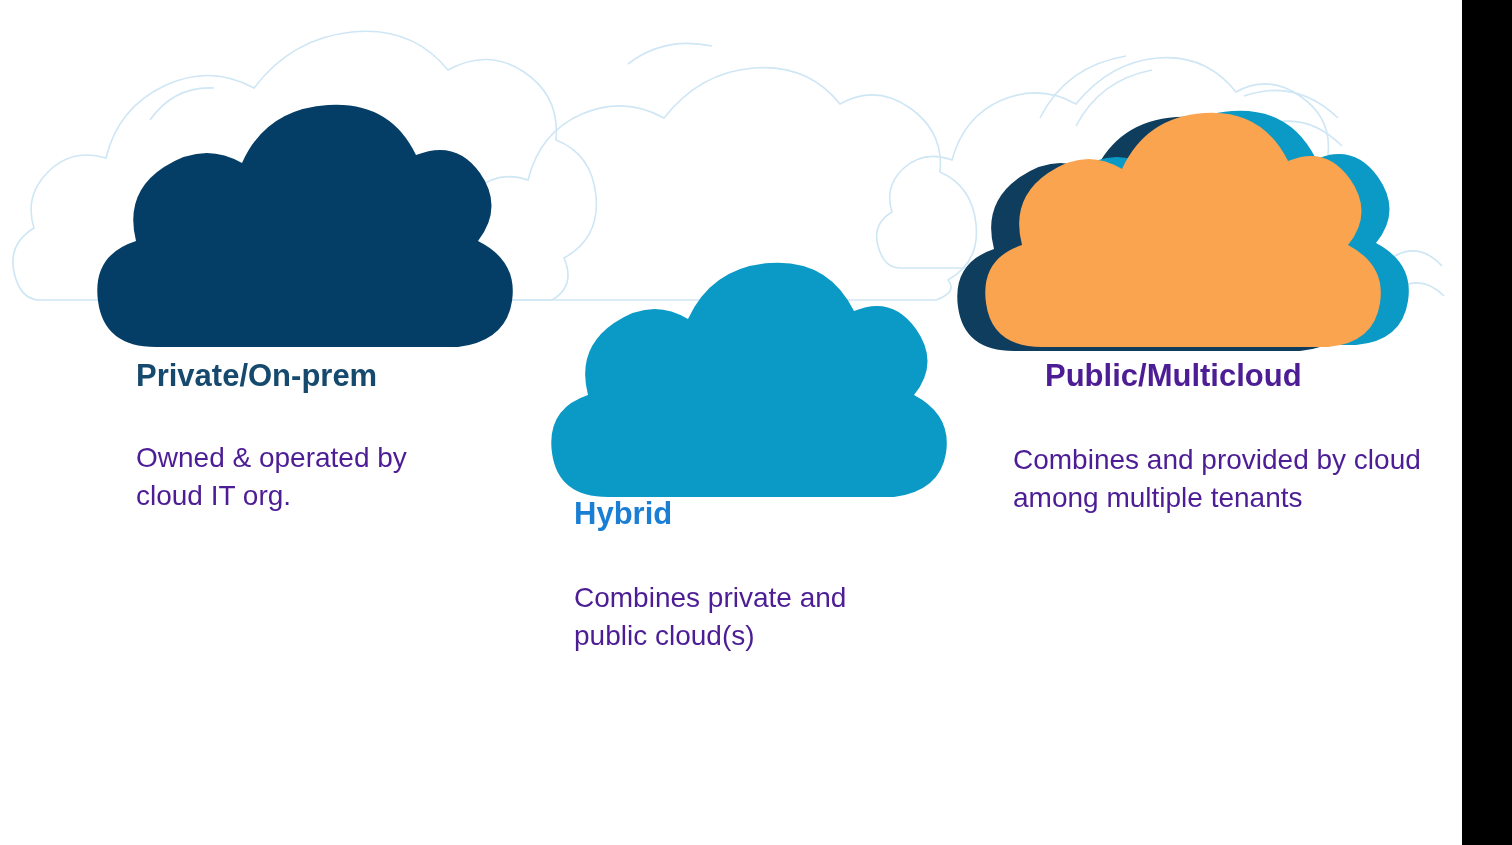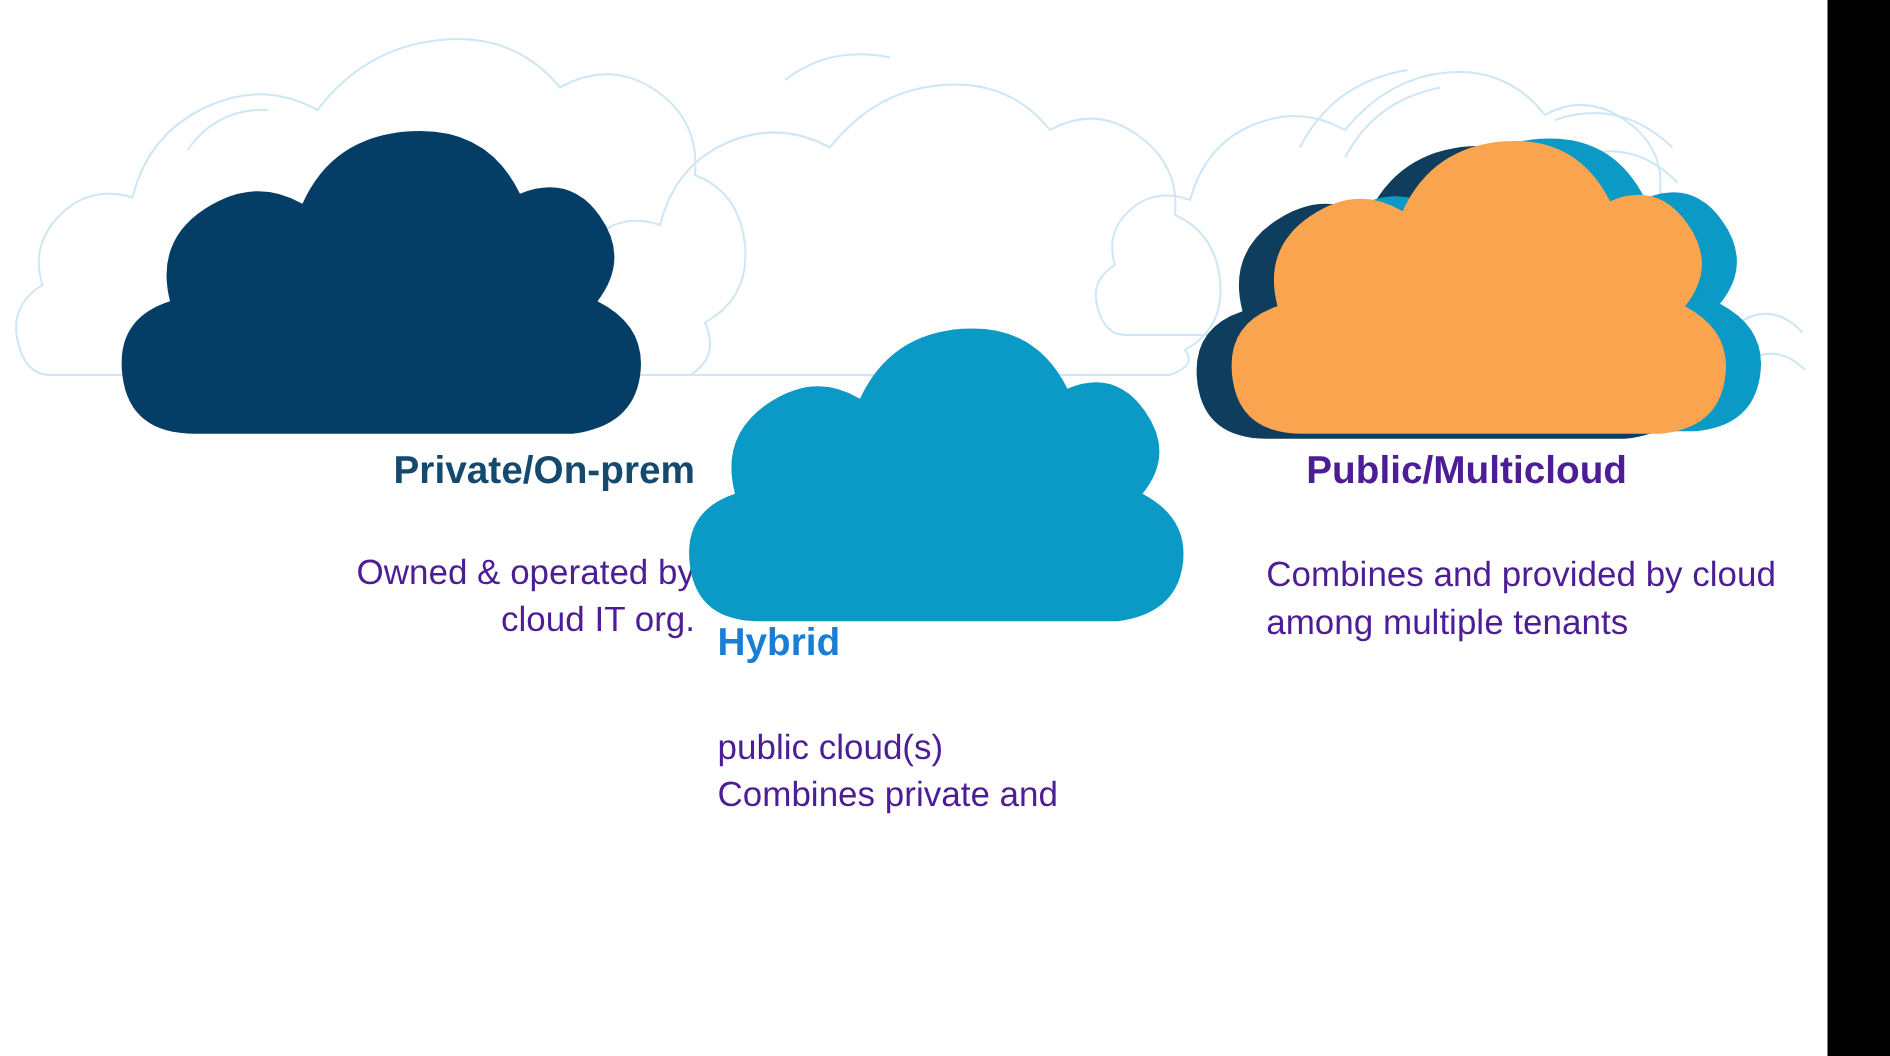--- a/index.html
+++ b/index.html
@@ -72,21 +72,21 @@
   .cloud-desc {
     font-size: 28px;
     line-height: 1.36;
     color: #4c1d95;
   }
   .cloud-desc p {
     margin: 0;
     white-space: nowrap;
   }
 
-  #col-private { left: 136px; top: 360px; width: 420px; text-align: right; }
+  #col-private { left: 136px; top: 360px; width: 420px; }
   #col-private .cloud-label { color: #154A6E; }
   #col-private .cloud-desc  { margin-top: 46px; }
 
   #col-hybrid  { left: 574px; top: 498px; width: 420px; }
   #col-hybrid .cloud-label  { color: #1A7FD4; }
   #col-hybrid .cloud-desc   { margin-top: 48px; }
 
   #col-public  { left: 1013px; top: 360px; width: 470px; }
   #col-public .cloud-label  { color: #4c1d95; margin-left: 32px; }
   #col-public .cloud-desc   { margin-top: 48px; }
@@ -150,22 +150,22 @@
                  Q372 50 396 84
                  Q420 118 394 150
                  Q432 170 426 208
                  Q420 246 374 252 Z" fill="#0B9AC6"></path>
       </svg>
     </div>
 
     <div class="column" id="col-hybrid">
       <div class="cloud-label">Hybrid</div>
       <div class="cloud-desc">
+        <p>Combines private and</p>
         <p>public cloud(s)</p>
-        <p>Combines private and</p>
       </div>
     </div>
 
     <div class="cloud-group" id="public-group">
       <svg class="cloud-svg" width="500" height="260" viewBox="0 0 500 260">
 
         <g transform="translate(-22,14)">
           <path d="M96 242
                    Q46 242 40 198
                    Q34 154 76 140

